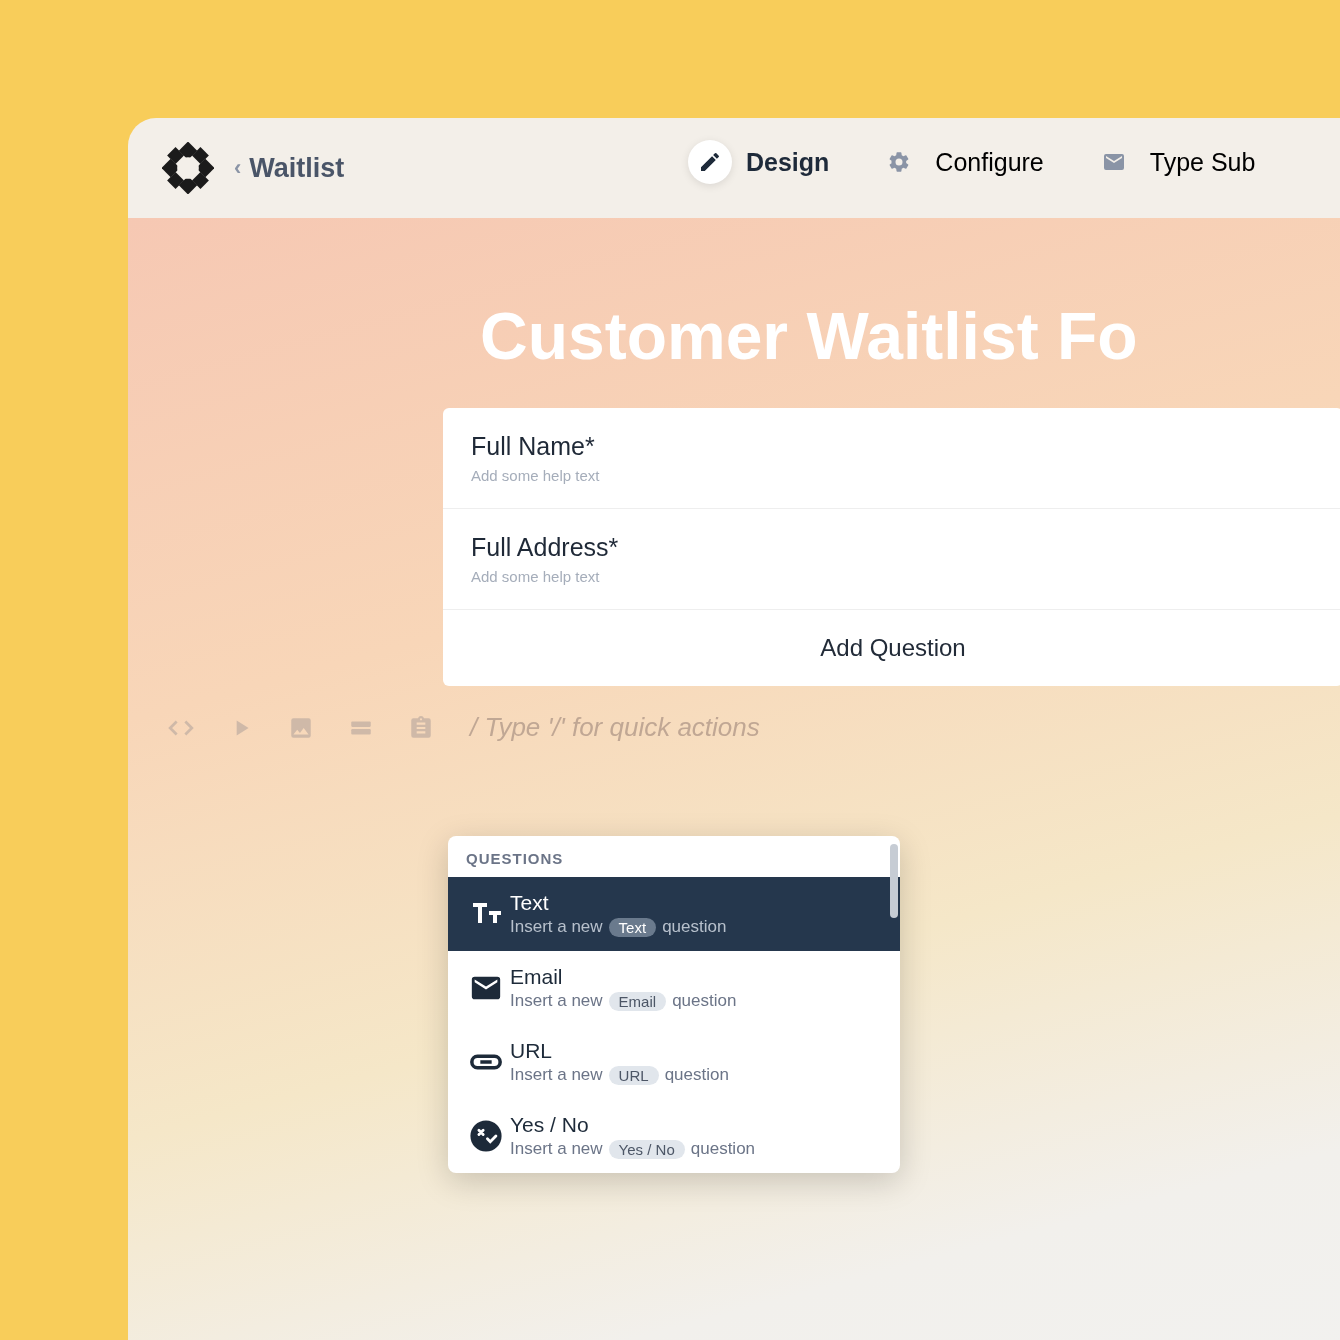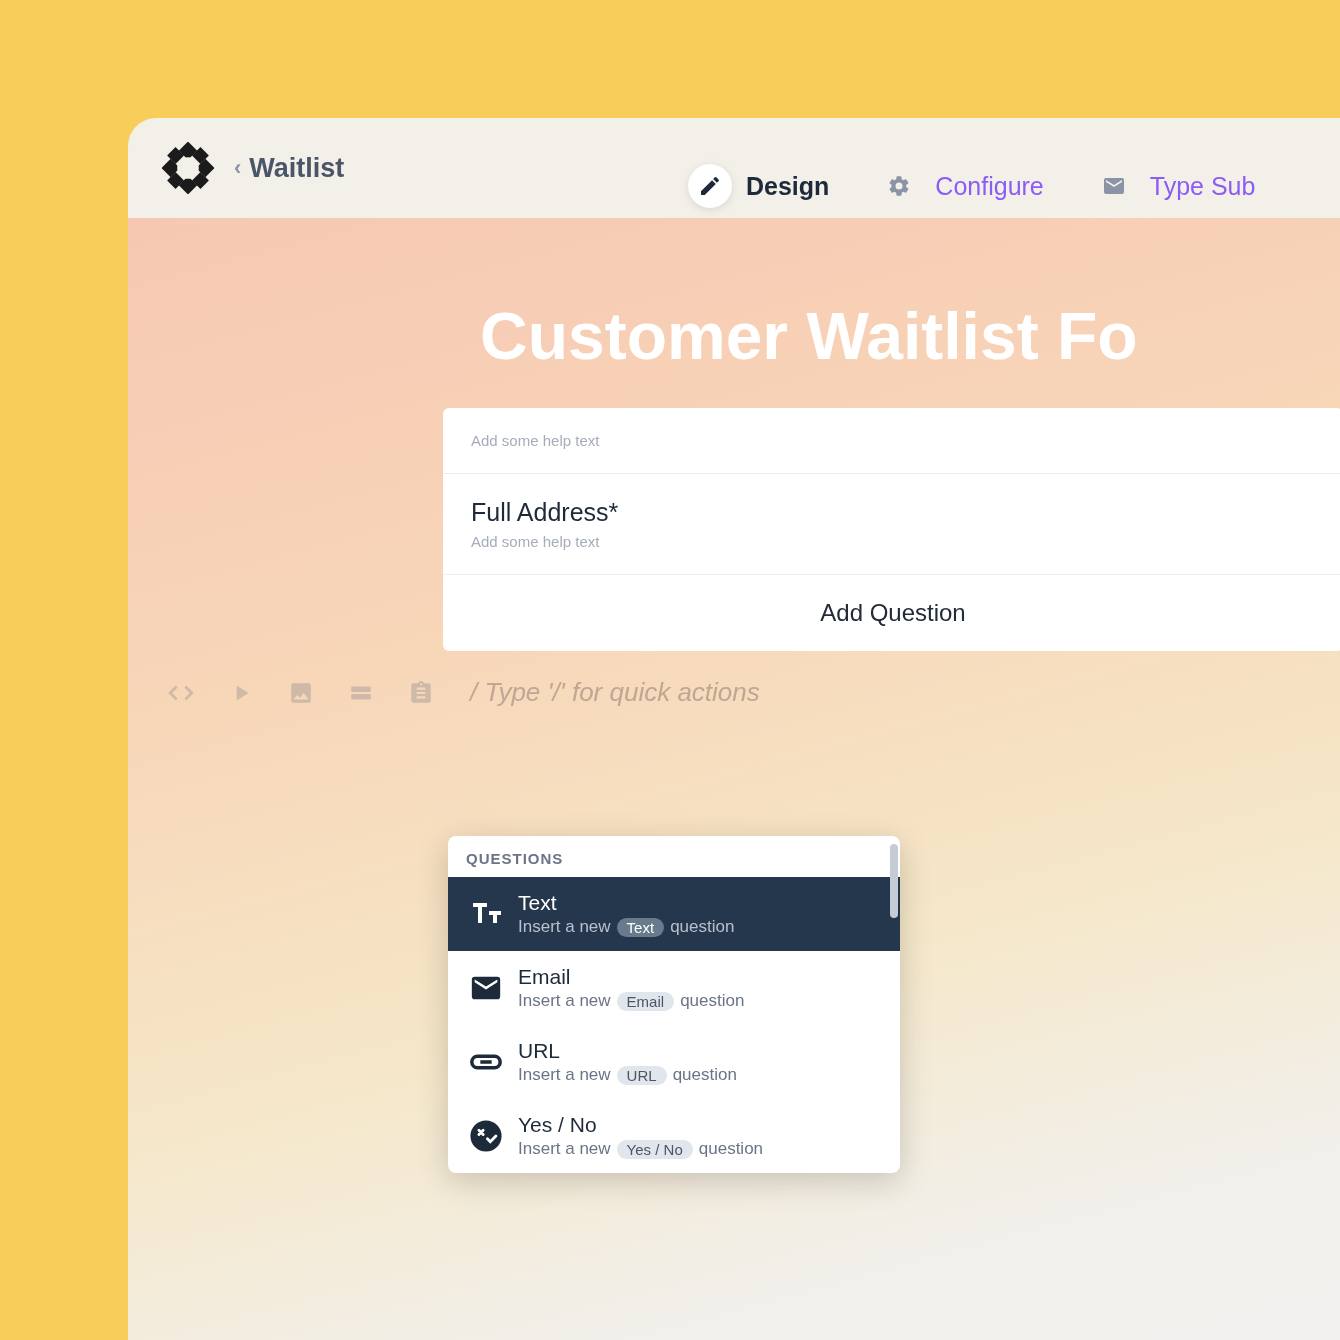--- a/index.html
+++ b/index.html
@@ -43,28 +43,27 @@
     font-weight: 600;
   }
   .chevron-left { font-size: 22px; color: #8a94a6; }
   .tabs {
     position: absolute;
     top: 22px;
     left: 560px;
     display: flex;
     gap: 48px;
     align-items: center;
-    margin-top: 24px;
   }
   .tab {
     display: flex;
     align-items: center;
     gap: 14px;
     font-size: 25px;
-    color: #8b5cf6;
+    color: #000000;
     font-weight: 500;
     cursor: pointer;
   }
   .tab.active { color: #1e2a3a; font-weight: 600; }
   .tab-icon {
     width: 44px;
     height: 44px;
     border-radius: 50%;
     display: flex;
     align-items: center;
@@ -166,21 +165,21 @@
   .dropdown-header {
     padding: 14px 18px 10px;
     font-size: 15px;
     letter-spacing: 1px;
     color: #6b7487;
     font-weight: 600;
   }
   .dropdown-item {
     display: flex;
     align-items: center;
-    gap: 12px;
+    gap: 4px;
     padding: 14px 18px;
     cursor: pointer;
   }
   .dropdown-item.highlight {
     background: #25374d;
     color: #fff;
   }
   .dropdown-item-icon {
     width: 40px;
     height: 40px;
@@ -266,20 +265,21 @@
         <span>Type Sub</span>
       </div>
     </div>
   </div>
 
   <div class="canvas">
     <h1 class="form-title">Customer Waitlist Fo</h1>
 
     <div class="form-card">
       <div class="question">
+        <div class="question-label">Full Name*</div>
         <div class="question-help">Add some help text</div>
       </div>
       <div class="question">
         <div class="question-label">Full Address*</div>
         <div class="question-help">Add some help text</div>
       </div>
       <div class="add-question">Add Question</div>
     </div>
 
     <div class="toolbar-row">

